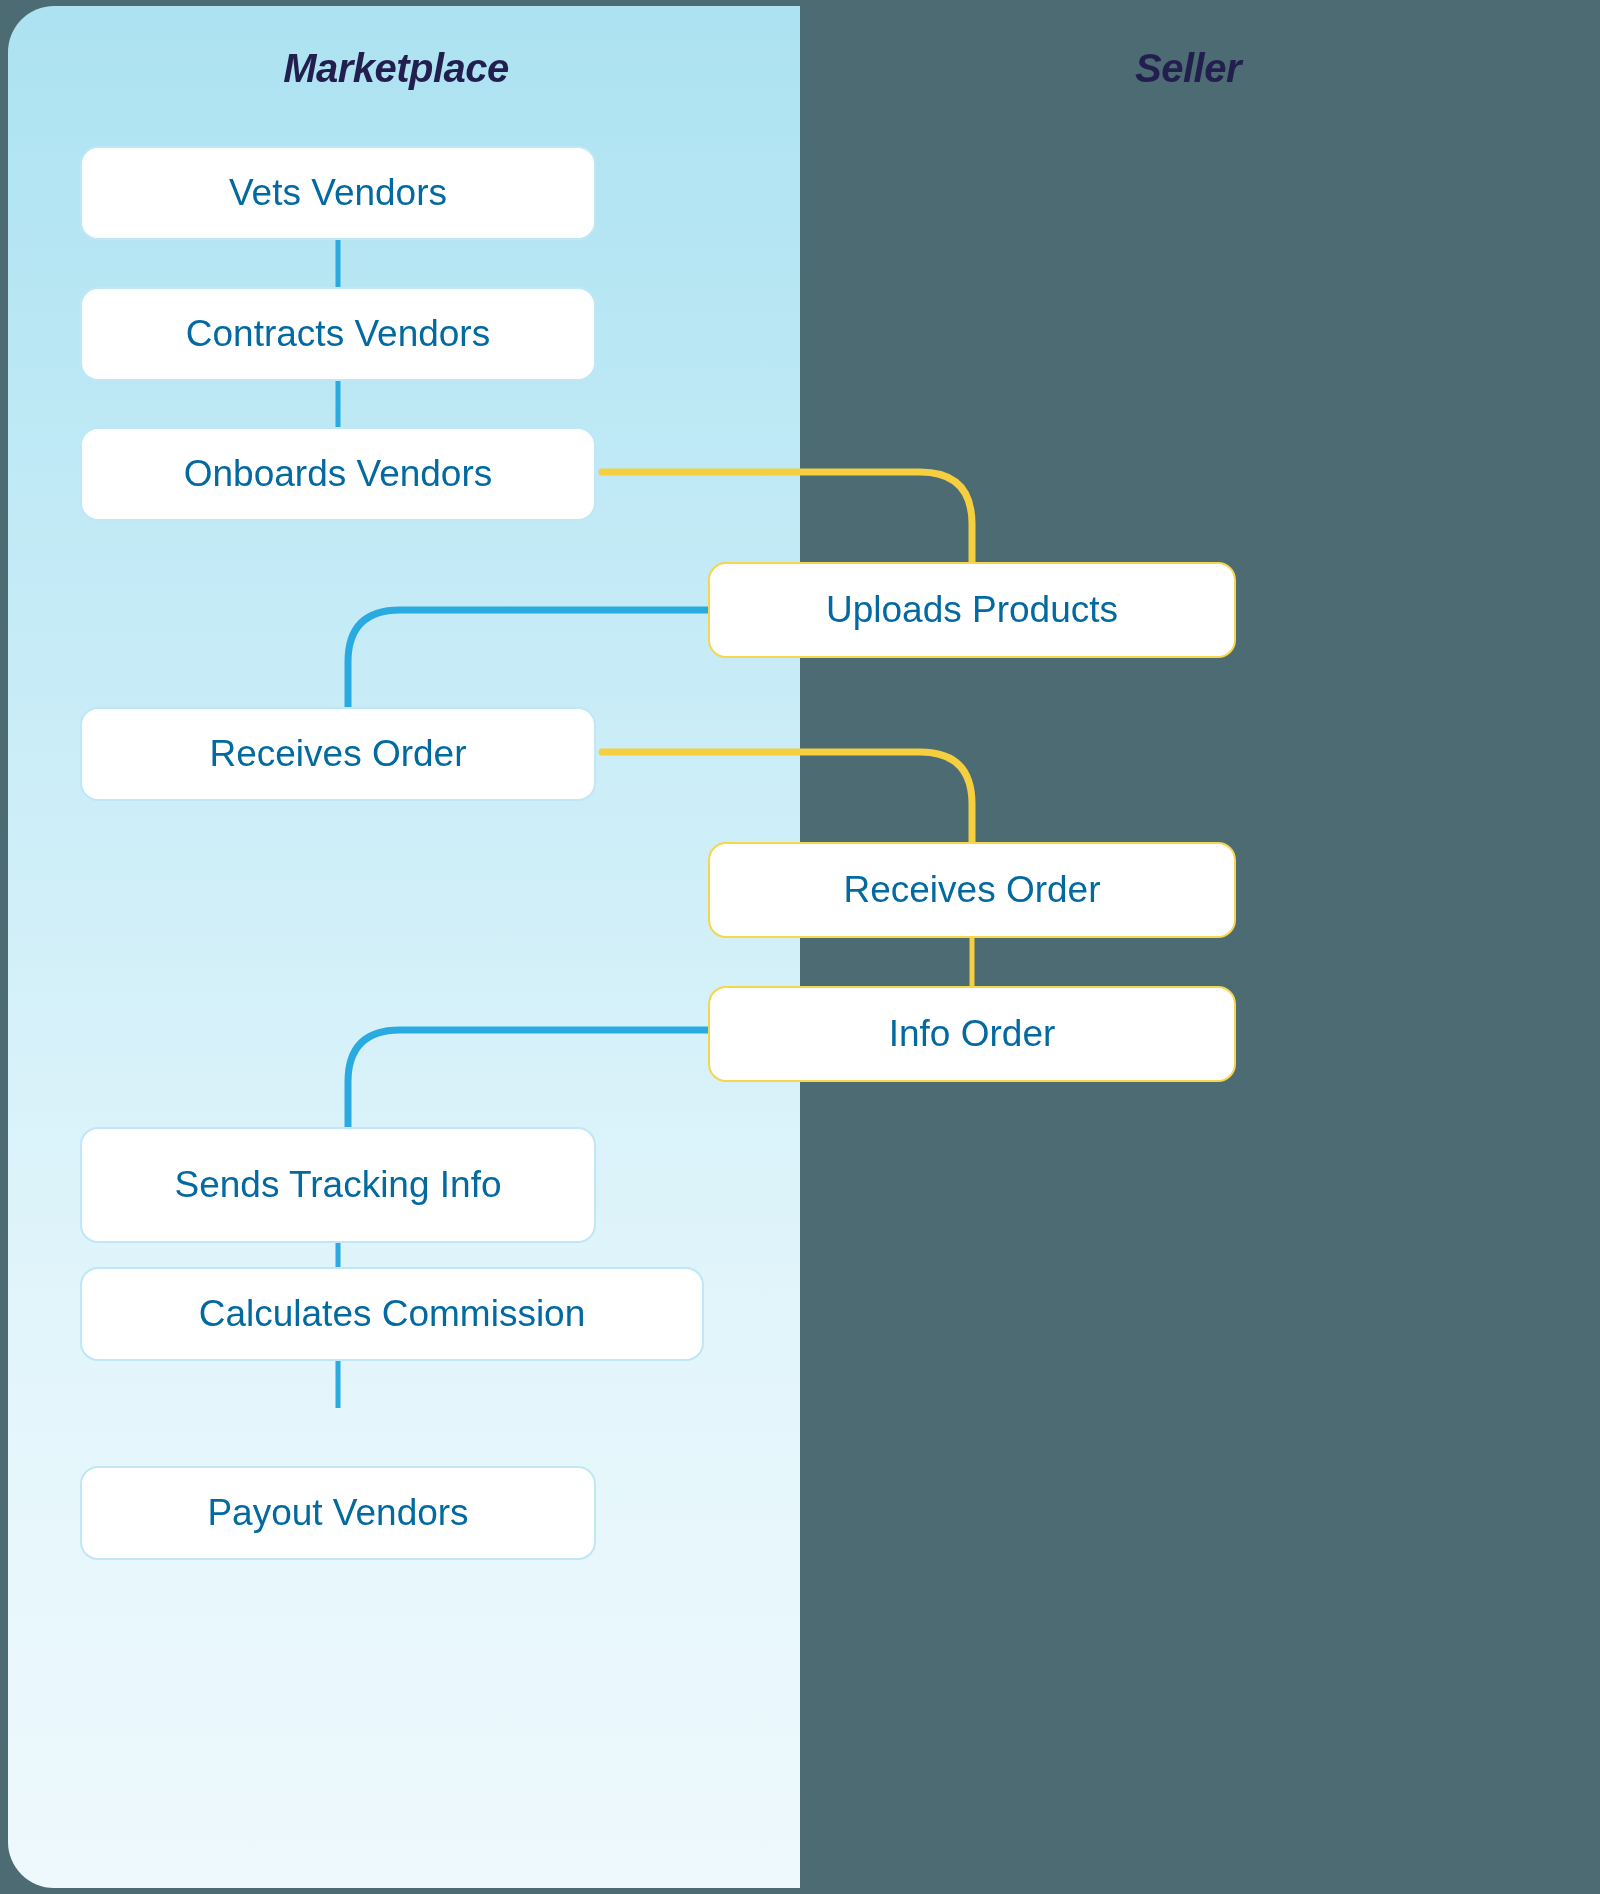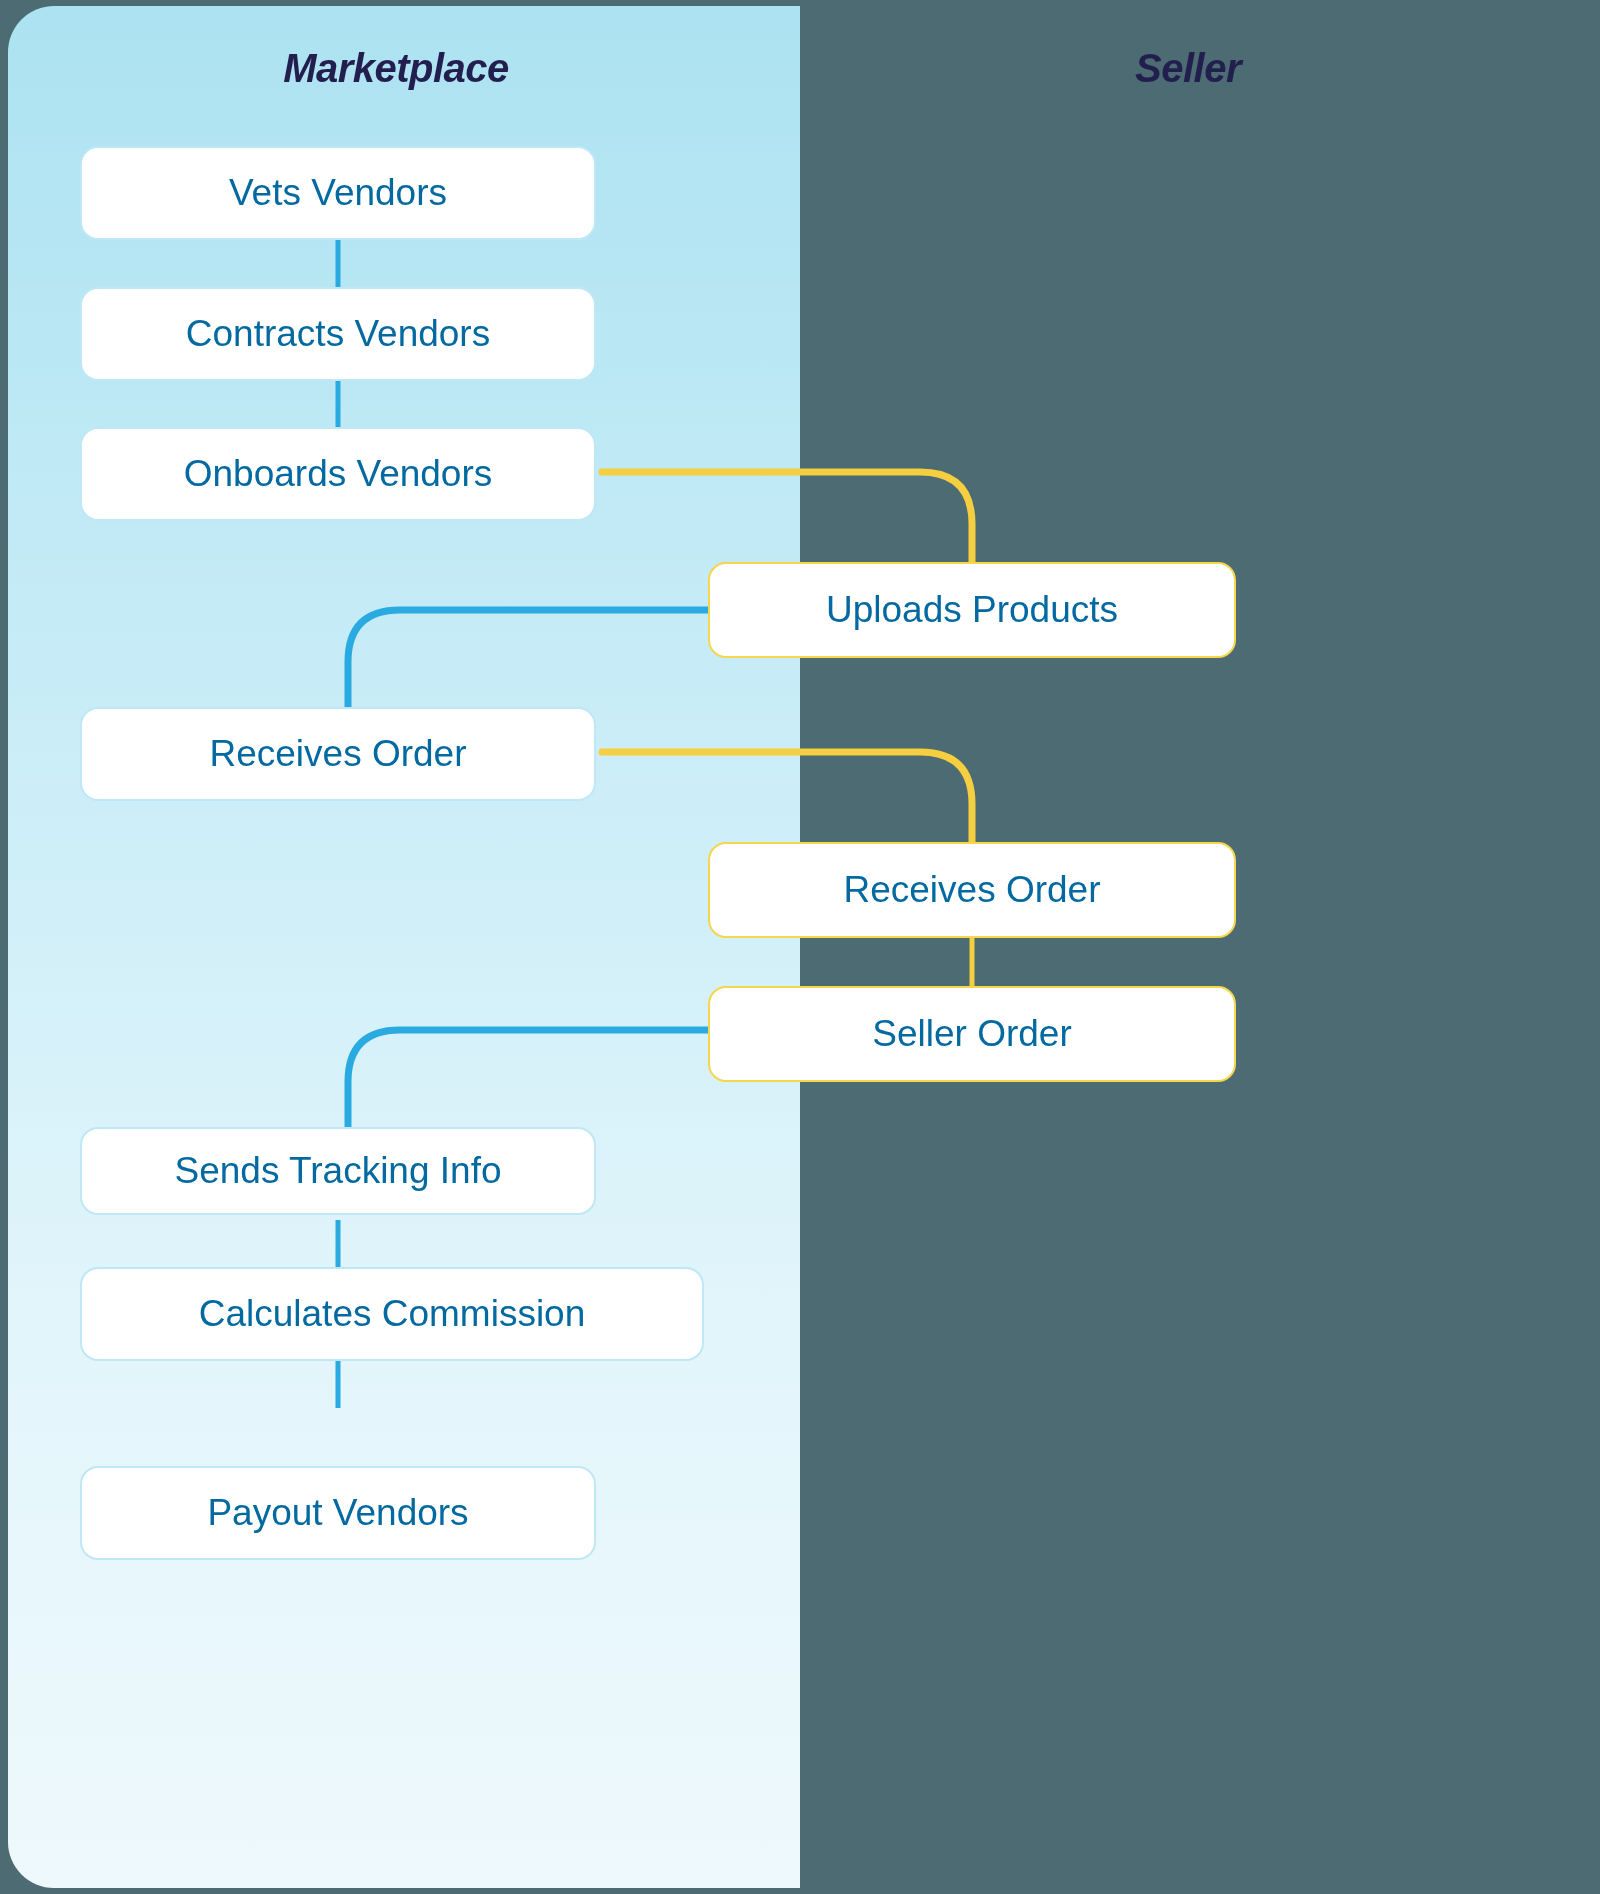--- a/index.html
+++ b/index.html
@@ -98,24 +98,24 @@
 
     <div class="node blue" style="left:80px;top:707px;width:516px;height:94px;">
       <span>Receives Order</span>
     </div>
 
     <div class="node yellow" style="left:708px;top:842px;width:528px;height:96px;">
       <span>Receives Order</span>
     </div>
 
     <div class="node yellow" style="left:708px;top:986px;width:528px;height:96px;">
-      <span>Seller Order</span>
+      <span>Info Order</span>
     </div>
 
-    <div class="node blue" style="left:80px;top:1127px;width:516px;height:88px;">
+    <div class="node blue" style="left:80px;top:1127px;width:516px;height:116px;">
       <span>Sends Tracking Info</span>
     </div>
 
     <div class="node blue" style="left:80px;top:1267px;width:624px;height:94px;">
       <span>Calculates Commission</span>
     </div>
 
     <div class="node blue" style="left:80px;top:1466px;width:516px;height:94px;">
       <span>Payout Vendors</span>
     </div>

